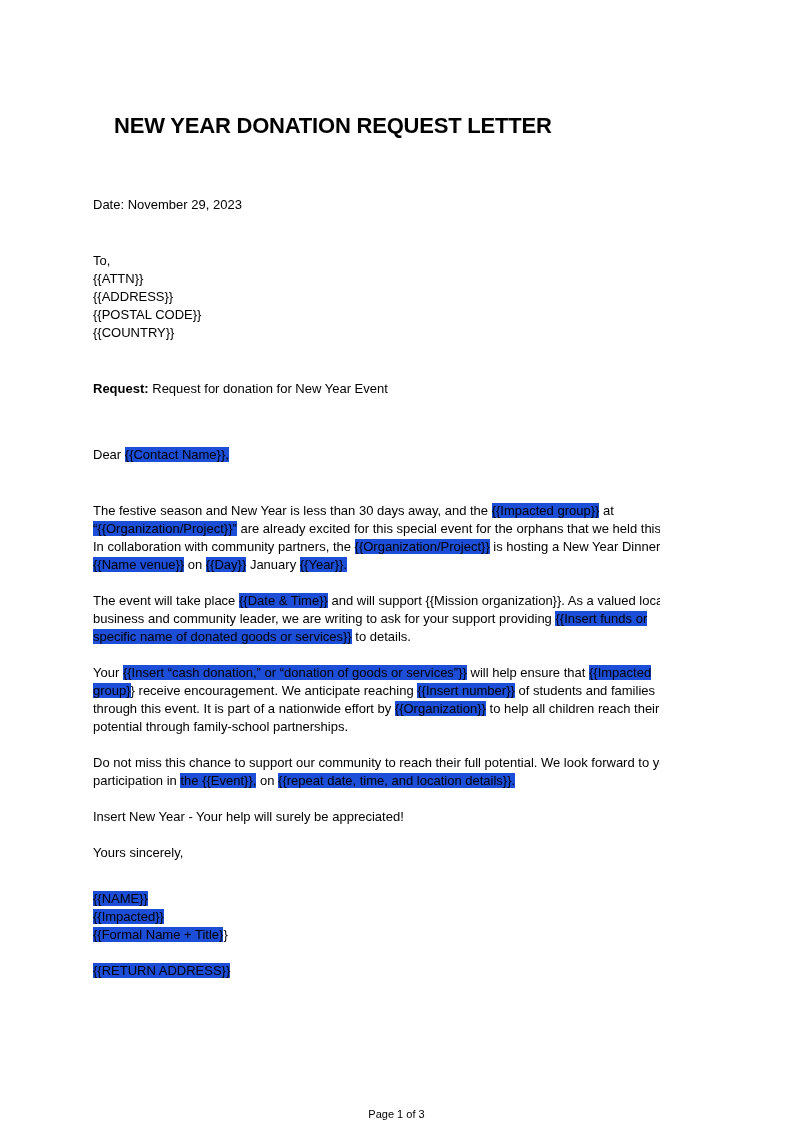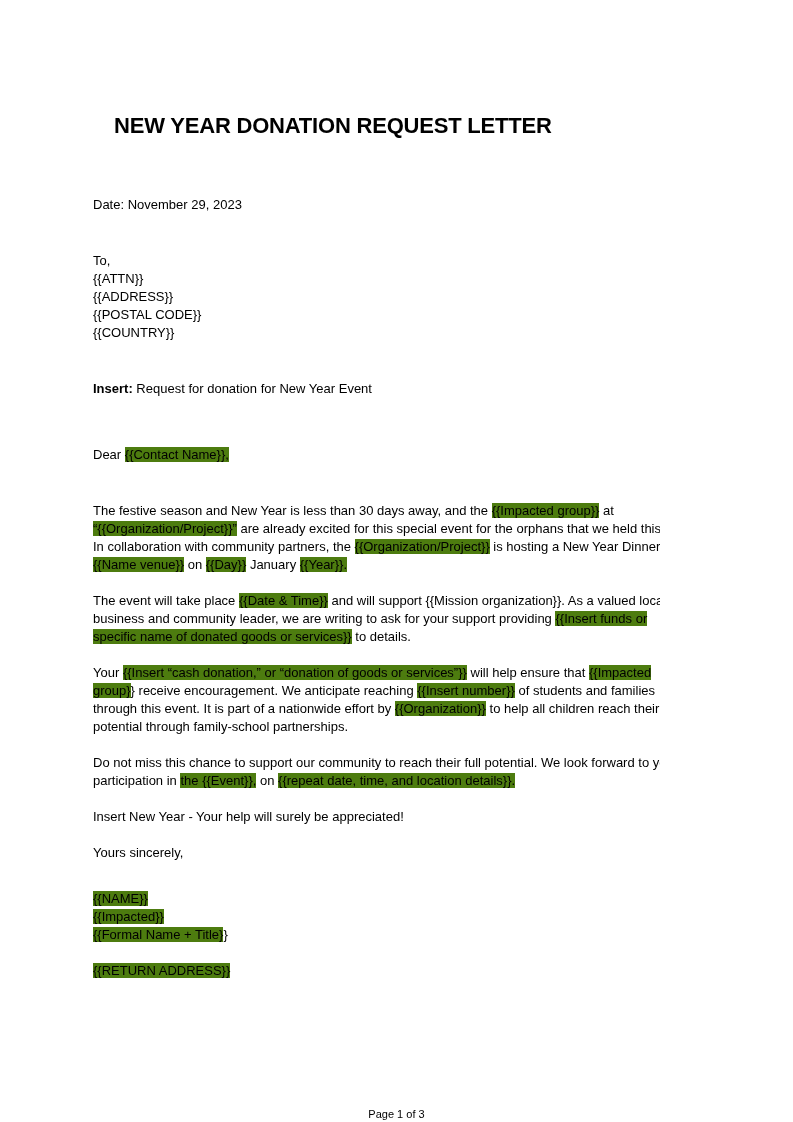--- a/index.html
+++ b/index.html
@@ -131,21 +131,21 @@
   .addr-line { white-space: nowrap; }
 
   .subject-label { font-weight: bold; }
 
   .para {
     text-align: left;
     margin: 0;
   }
 
   .hl {
-    background-color: #4d7c0f;
+    background-color: #1d4ed8;
   }
 
   
   .footer {
     position: absolute;
     top: 1060px;
     left: 0;
     width: 793px;
     text-align: center;
     font-size: 11px;
@@ -186,21 +186,21 @@
     <div class="gap-lg"></div>
 
     <div class="block addr-line">To,</div>
     <div class="block addr-line">{{ATTN}}</div>
     <div class="block addr-line">{{ADDRESS}}</div>
     <div class="block addr-line">{{POSTAL CODE}}</div>
     <div class="block addr-line">{{COUNTRY}}</div>
 
     <div class="gap-lg"></div>
 
-    <div class="block"><span class="subject-label">Insert:</span> <span>Request for donation for New Year Event</span></div>
+    <div class="block"><span class="subject-label">Request:</span> <span>Request for donation for New Year Event</span></div>
 
     <div class="gap-lg"></div>
     <div class="gap-xs"></div>
 
     <div class="block"><span>Dear </span><span class="hl">{{Contact Name}},</span></div>
 
     <div class="gap-lg"></div>
 
     <p class="para"><span>The festive season and New Year is less than 30 days away, and the </span><span class="hl">{{Impacted group}}</span><span> at </span><span class="hl">“{{Organization/Project}}”</span><span> are already excited for this special event for the orphans that we held this year. In collaboration with community partners, the </span><span class="hl">{{Organization/Project}}</span><span> is hosting a New Year Dinner at </span><span class="hl">{{Name venue}}</span><span> on </span><span class="hl">{{Day}}</span><span> January </span><span class="hl">{{Year}}.</span></p>
 

